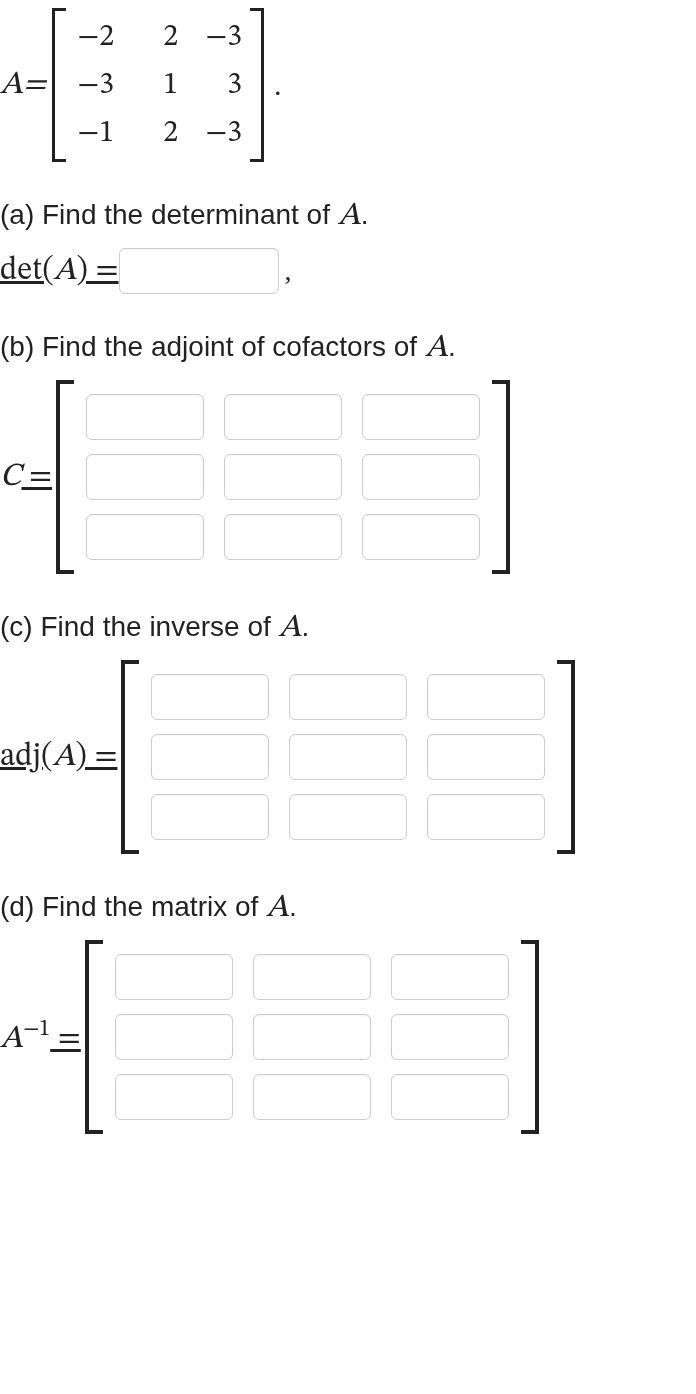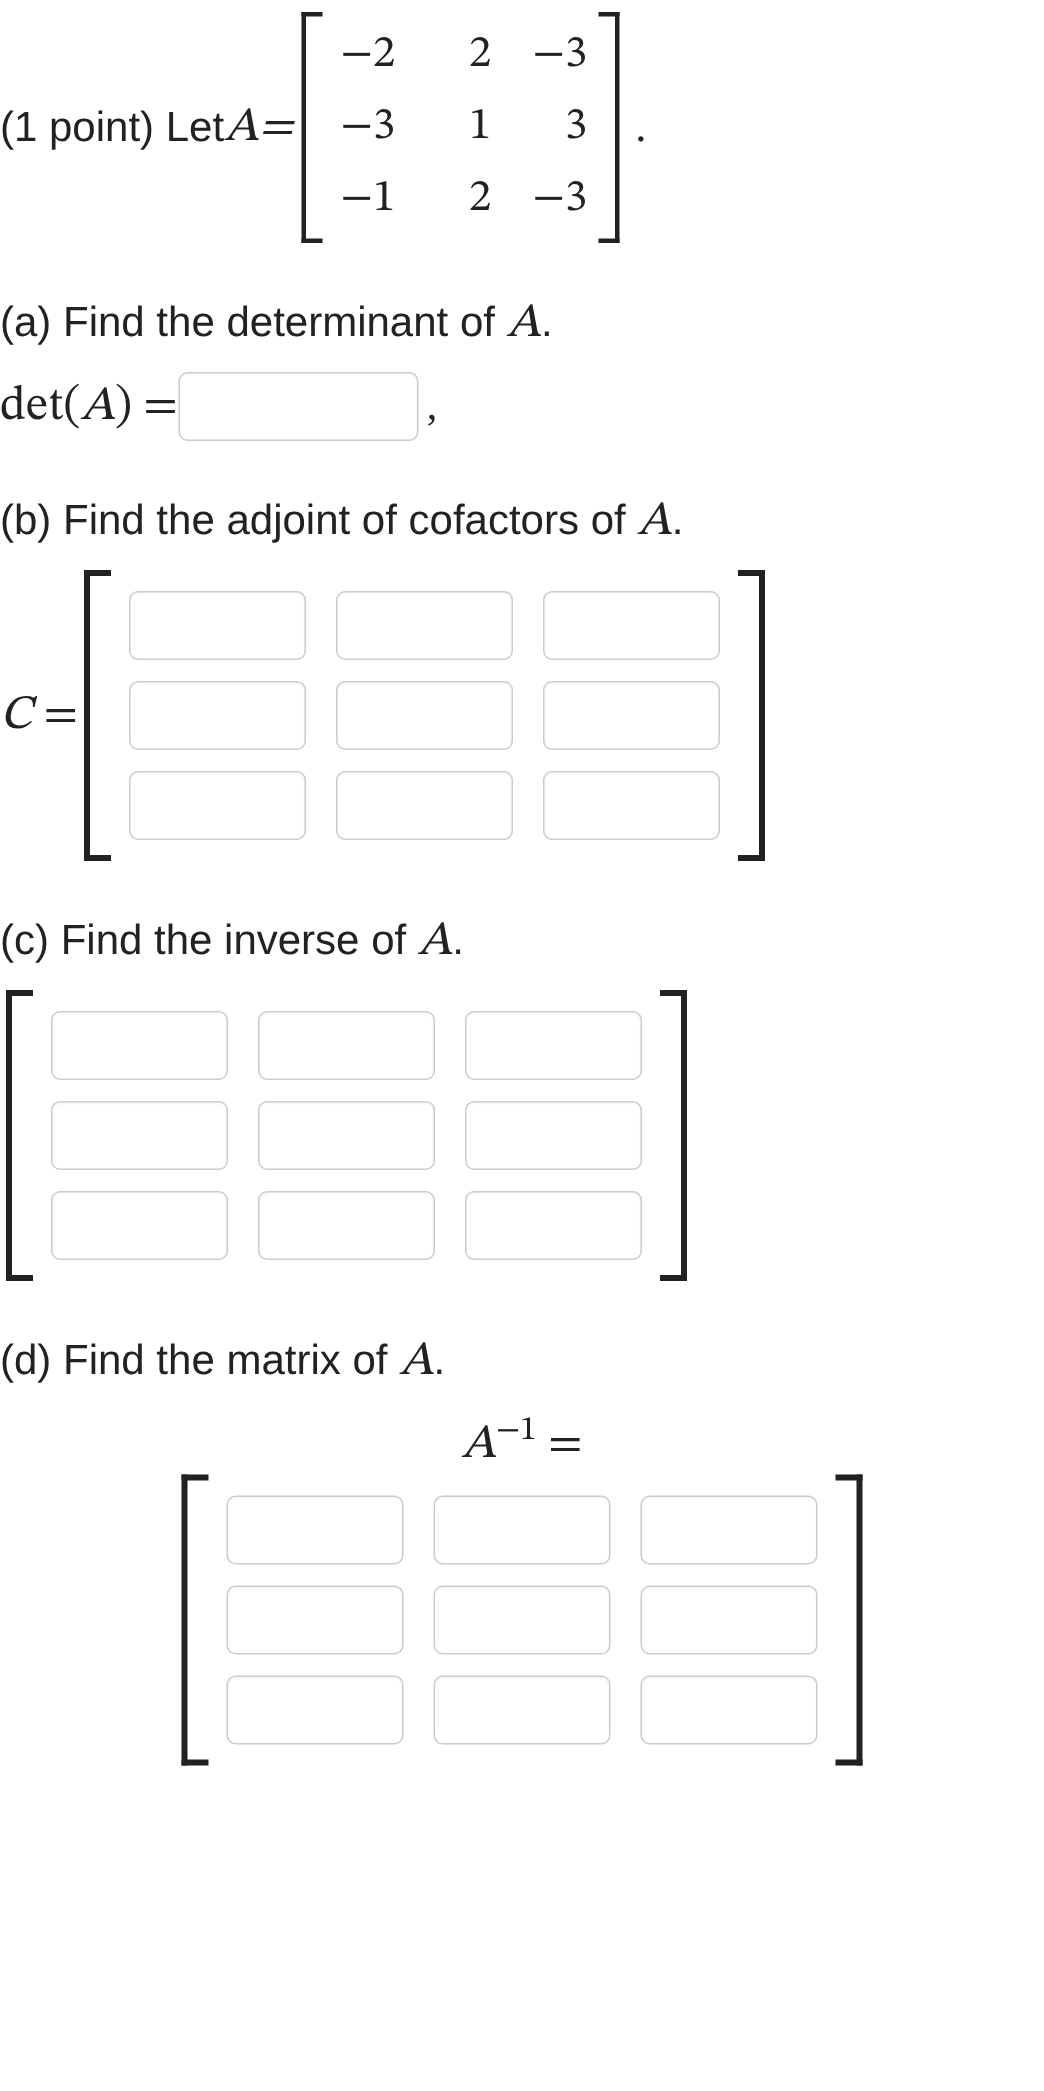--- a/index.html
+++ b/index.html
@@ -21,20 +21,21 @@
   .prompt {
     margin: 34px 0 12px 0;
   }
   .math {
     font-family: "Cambria Math", "STIX Two Math", Georgia, serif;
     font-style: italic;
     font-size: 32px;
   }
   .math .up {
     font-style: normal;
+    text-decoration: underline;
   }
   .math .sup { font-size: 0.7em; vertical-align: 0.55em; font-style: normal; }
 
   
   .matrix {
     display: inline-flex;
     align-items: stretch;
     margin: 0 6px;
   }
   .bracket-l, .bracket-r {
@@ -91,21 +92,20 @@
     padding: 14px 12px;
   }
 
   .period { font-family: Georgia, serif; font-size: 30px; margin-left: 4px; }
   .comma  { font-family: Georgia, serif; font-size: 28px; margin-left: 6px; }
 </style>
 </head>
 <body>
 
 <div class="row">
-  <span>(1 point) Let </span>
   <span class="math">A</span>
   <span class="math up"> = </span>
   <span class="matrix">
     <span class="bracket-l"></span>
     <span class="matrix-body">
       <span>−2</span>
       <span>2</span>
       <span>−3</span>
       <span>−3</span>
       <span>1</span>
@@ -151,41 +151,44 @@
       <input type="text" class="ifield" style="">
     </span>
     <span class="ibracket-r"></span>
   </span>
 </div>
 
 <div class="prompt">
   <span>(c) Find the inverse of </span><span class="math">A</span><span>.</span>
 </div>
 <div class="row">
+  <span class="math">
+    <span class="up">adj(</span><span>A</span><span class="up">) = </span>
+  </span>
   <span class="imatrix">
     <span class="ibracket-l"></span>
     <span class="imatrix-body">
       <input type="text" class="ifield" style="">
       <input type="text" class="ifield" style="">
       <input type="text" class="ifield" style="">
       <input type="text" class="ifield" style="">
       <input type="text" class="ifield" style="">
       <input type="text" class="ifield" style="">
       <input type="text" class="ifield" style="">
       <input type="text" class="ifield" style="">
       <input type="text" class="ifield" style="">
     </span>
     <span class="ibracket-r"></span>
   </span>
 </div>
 
 <div class="prompt">
   <span>(d) Find the matrix of </span><span class="math">A</span><span>.</span>
 </div>
-<div class="row" style="margin-bottom:4px;flex-direction:column;">
+<div class="row" style="margin-bottom:4px;">
   <span class="math">
     <span>A</span><span class="sup">−1</span><span class="up"> = </span>
   </span>
   <span class="imatrix">
     <span class="ibracket-l"></span>
     <span class="imatrix-body">
       <input type="text" class="ifield" style="">
       <input type="text" class="ifield" style="">
       <input type="text" class="ifield" style="">
       <input type="text" class="ifield" style="">

